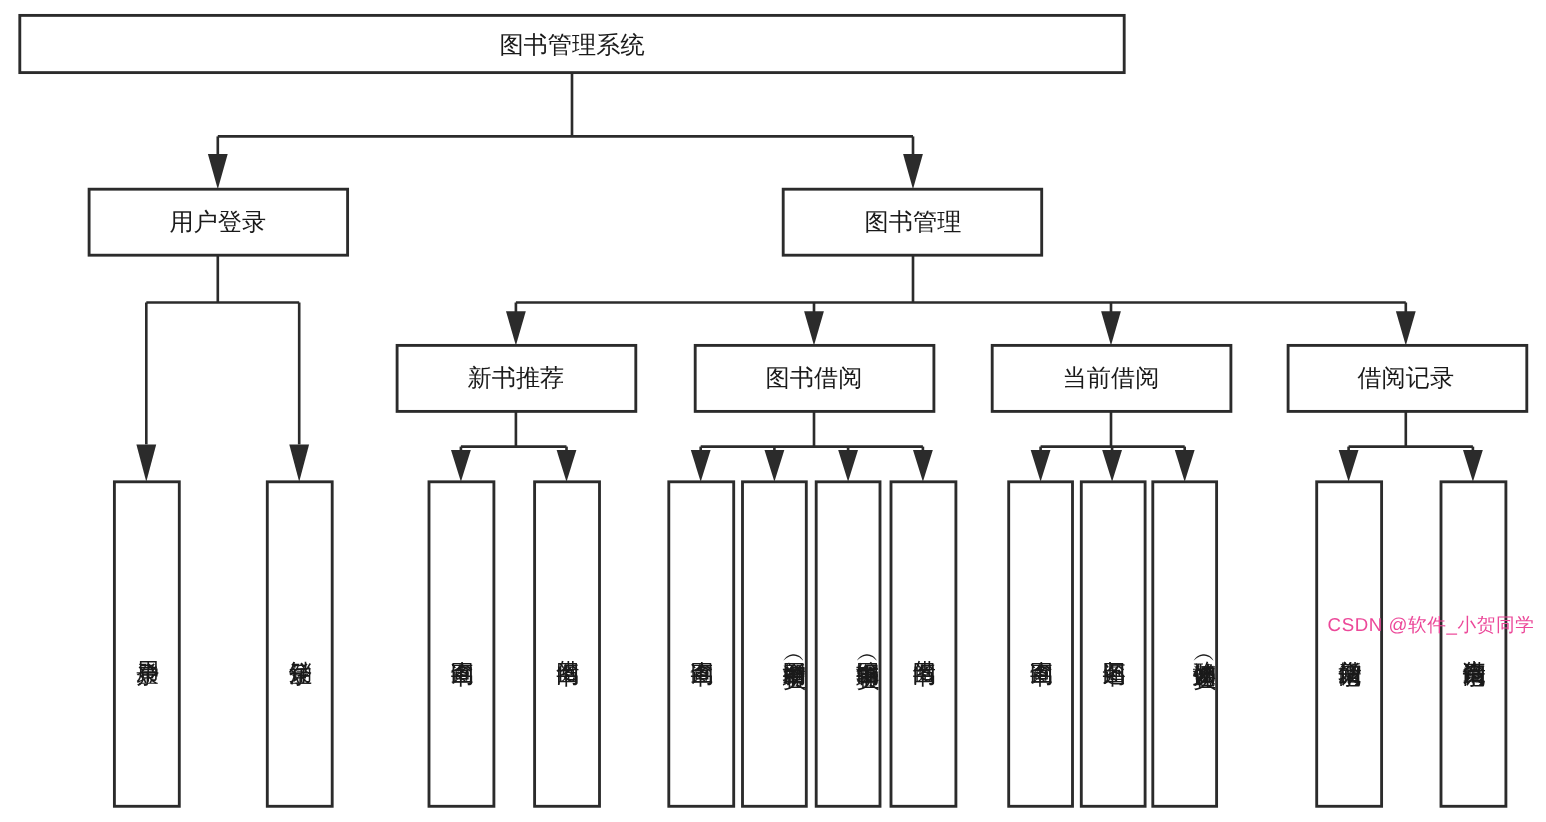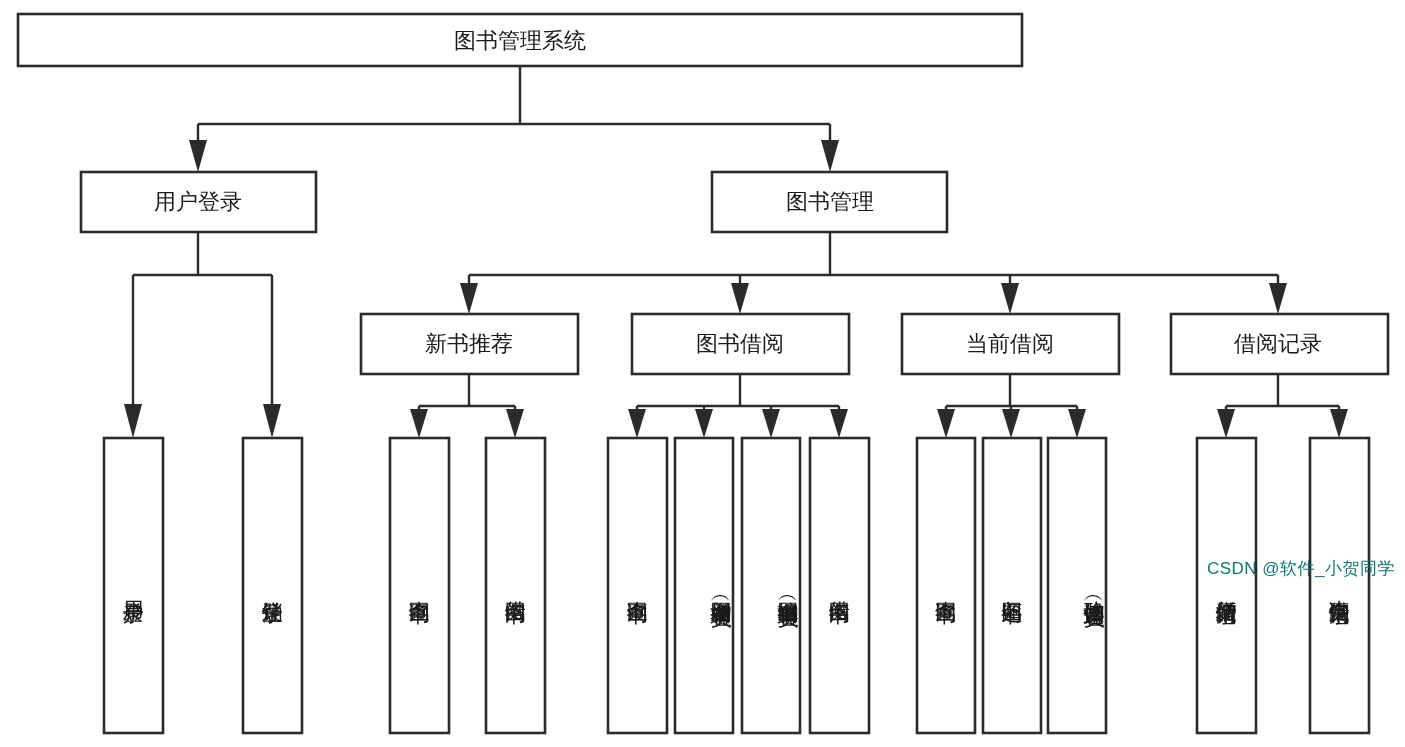--- a/index.html
+++ b/index.html
@@ -65,21 +65,21 @@
     pointer-events: none;
     box-sizing: border-box;
     text-align: center;
   }
   .watermark {
     position: absolute;
     right: 10px;
     bottom: 6px;
     font-family: "Liberation Sans", "DejaVu Sans", sans-serif;
     font-size: 17px;
-    color: #0f766e;
+    color: #ec4899;
     letter-spacing: 0.5px;
     white-space: nowrap;
     margin-top: 18px;
   }
 </style>
 </head>
 <body>
 
 <div id="diagram-root">
 

